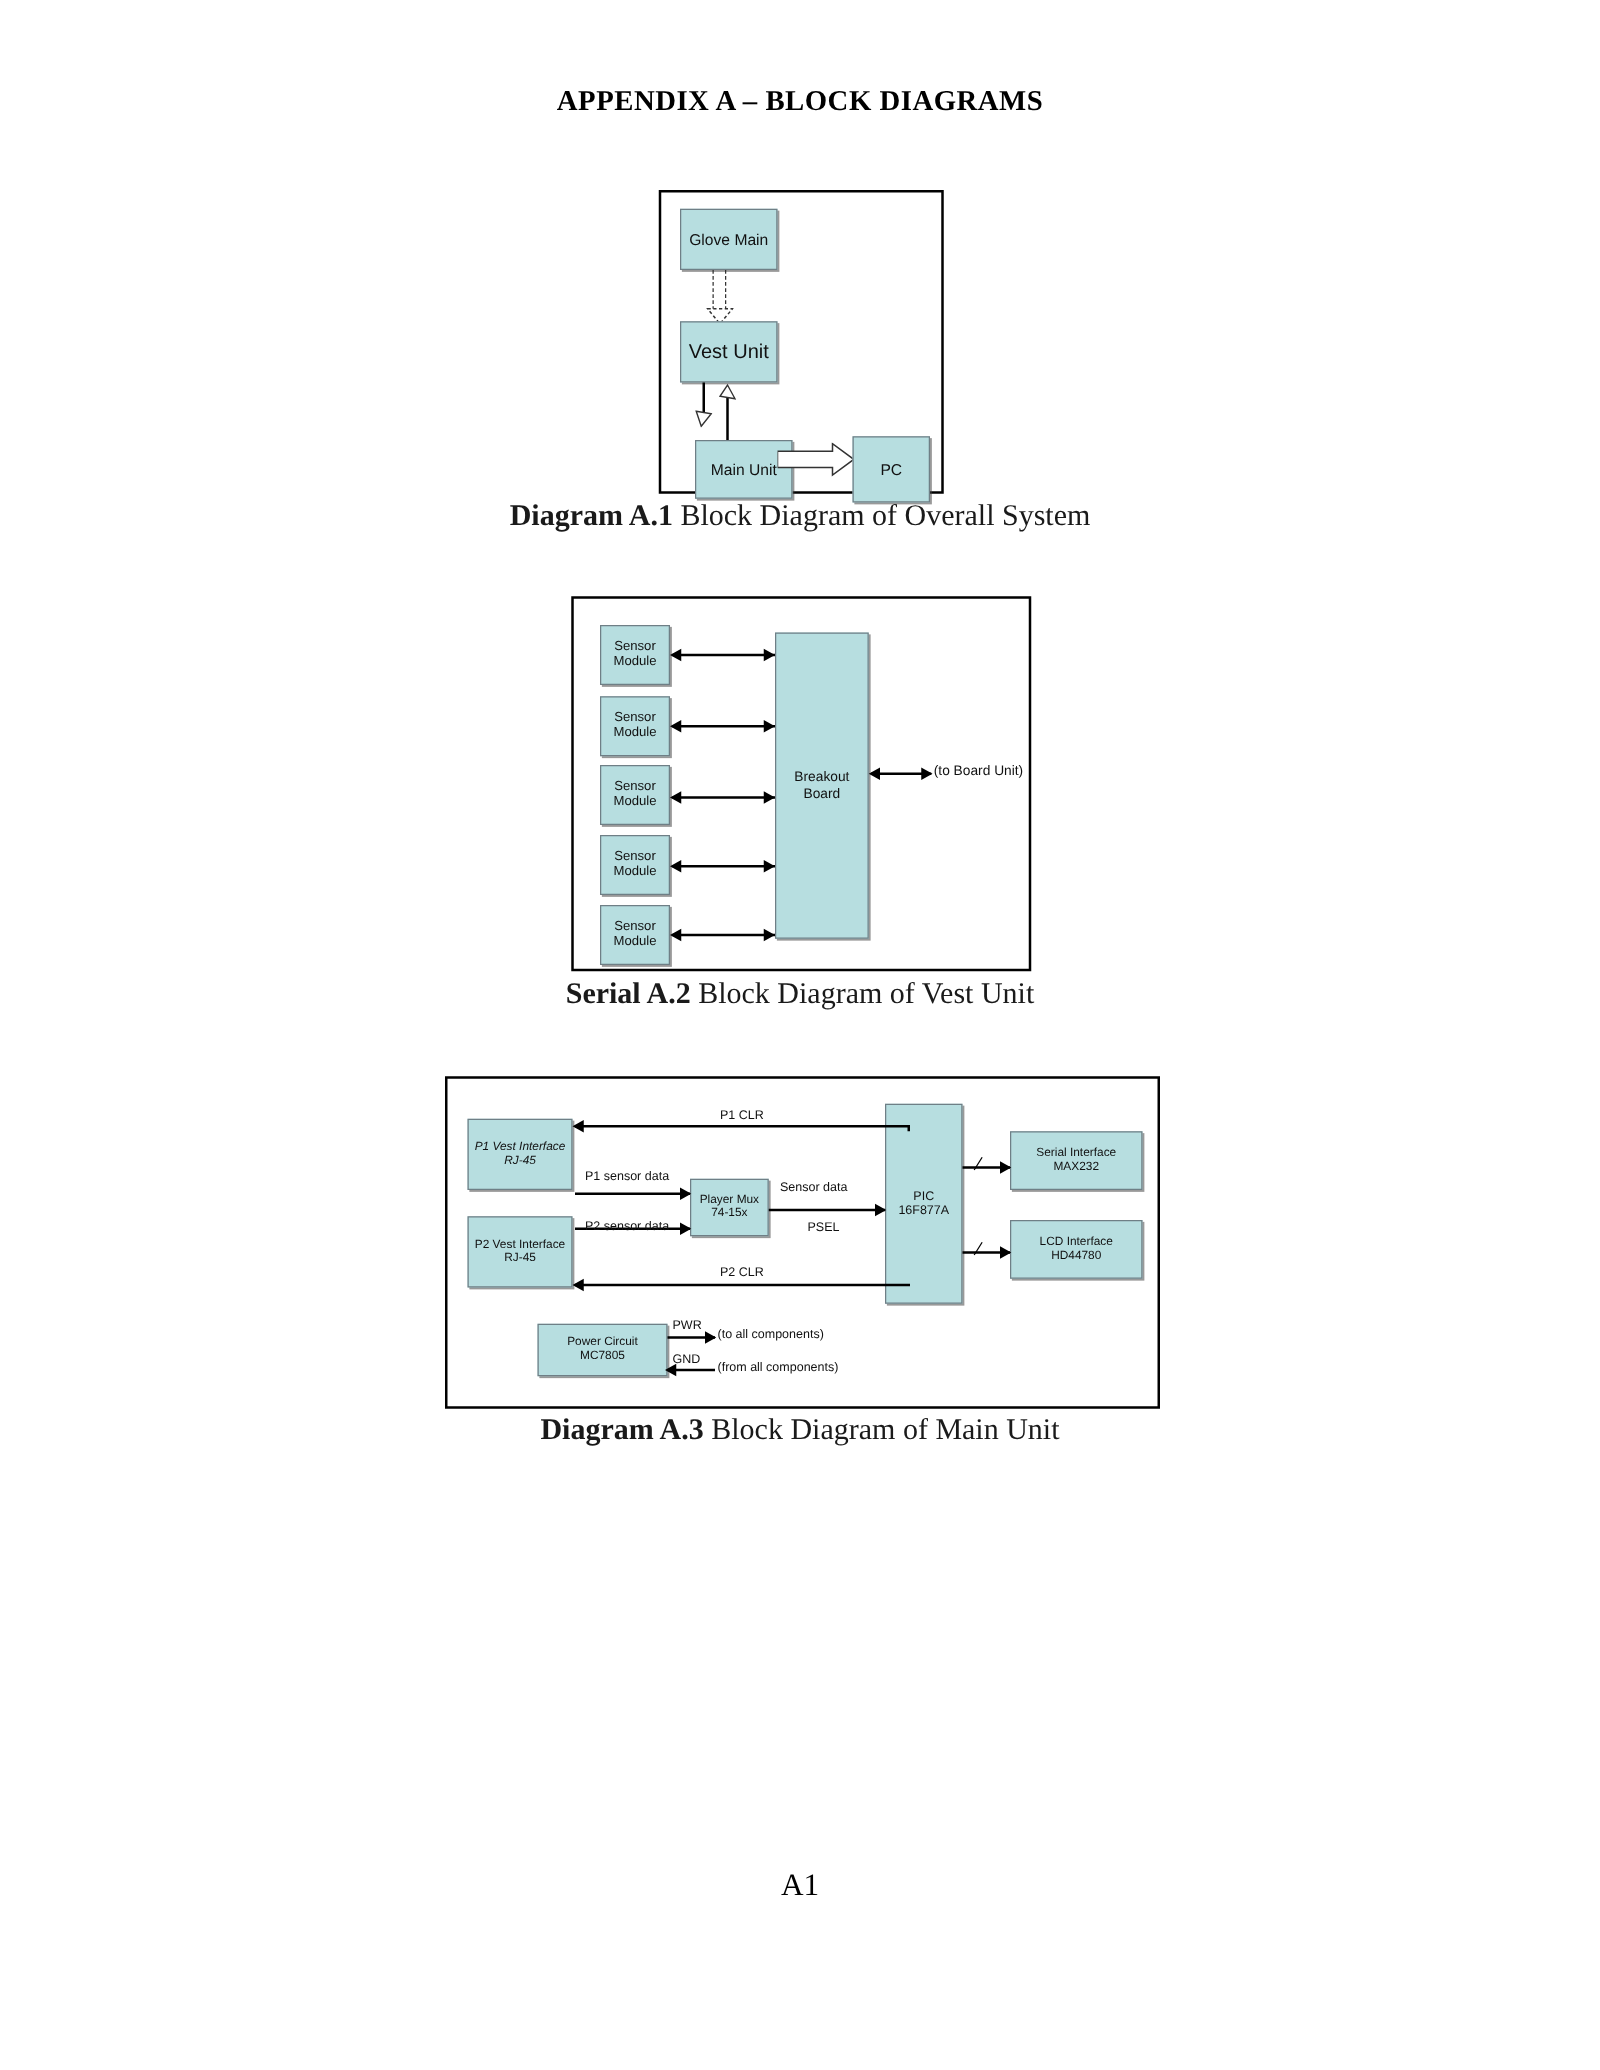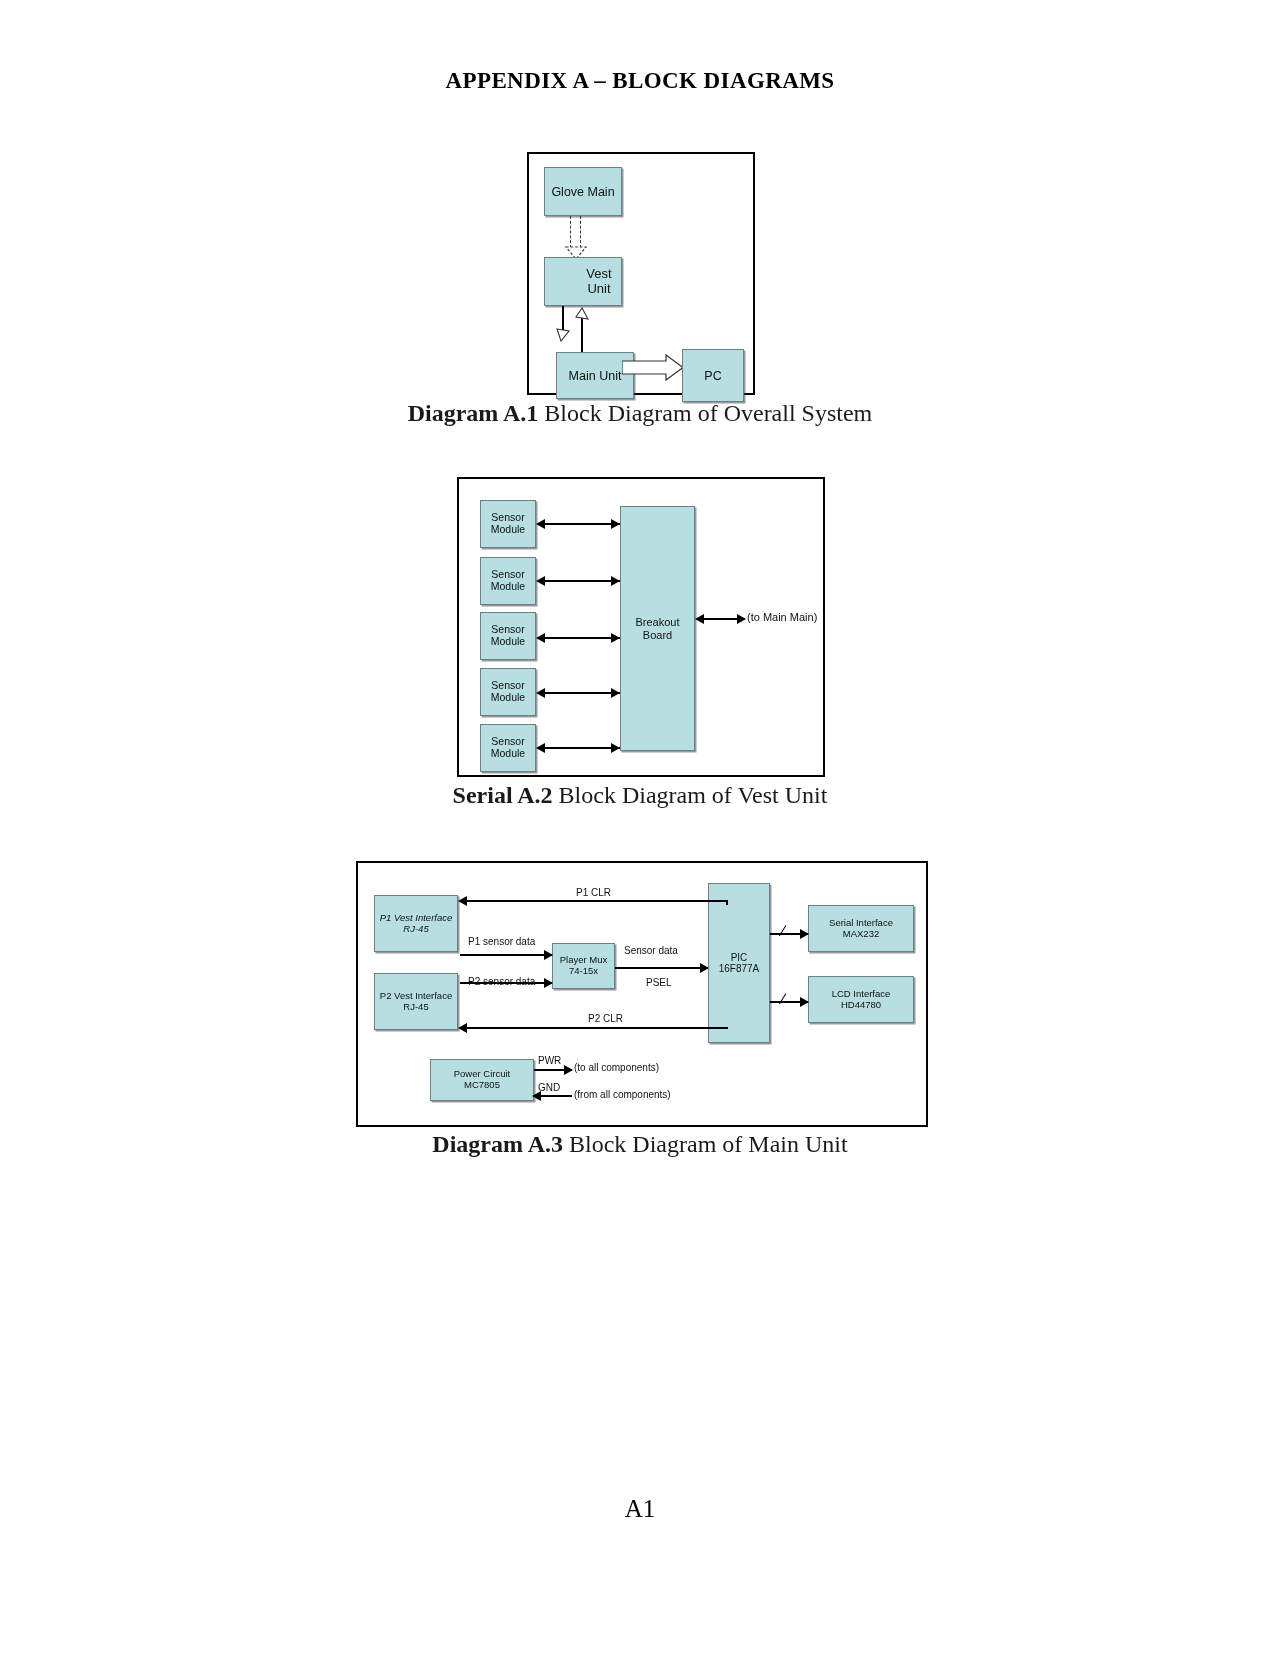--- a/index.html
+++ b/index.html
@@ -126,21 +126,21 @@
   </div>
 
   <div class="dsh-v" style="left:41px; top:62px; height:32px;"></div>
   <div class="dsh-v" style="left:51px; top:62px; height:32px;"></div>
   <div class="ahx" style="left:36px; top:92px;">
     <svg width="22" height="14" viewBox="0 0 22 14">
       <polygon points="1,1 21,1 11,13" fill="#ffffff" stroke="#333333" stroke-width="1.2" stroke-dasharray="2.6 2"></polygon>
     </svg>
   </div>
 
-  <div class="blk" style="left:15px; top:103px; width:78px; height:49px; font-size:13px;padding-left:32px;">
+  <div class="blk" style="left:15px; top:103px; width:78px; height:49px; font-size:16px;">
     <span>Vest Unit</span>
   </div>
 
   <div class="ln ln-v" style="left:33px; top:152px; height:27px;"></div>
   <div class="ahx" style="left:27px; top:174px;">
     <svg width="14" height="14" viewBox="0 0 14 14">
       <polygon points="1,1 13,3 5,13" fill="#ffffff" stroke="#333333" stroke-width="1.1"></polygon>
     </svg>
   </div>
 
@@ -213,21 +213,21 @@
     <span>Sensor
 Module</span>
   </div>
   <div class="ln ln-h" style="left:79px; top:268px; width:82px;"></div>
   <div class="ah ah-l" style="left:77px; top:264px;"></div>
   <div class="ah ah-r" style="left:152px; top:264px;"></div>
 
   <div class="ln ln-h" style="left:238px; top:139px; width:48px;"></div>
   <div class="ah ah-l" style="left:236px; top:135px;"></div>
   <div class="ah ah-r" style="left:278px; top:135px;"></div>
-  <div class="lbl" style="left:288px; top:132px; font-size:11px;">(to Main Main)</div>
+  <div class="lbl" style="left:288px; top:132px; font-size:11px;">(to Board Unit)</div>
 </div>
 
 <div class="caption" style="top:782px;">
   <b>Serial A.2</b><span> Block Diagram of Vest Unit</span>
 </div>
 
 <div class="figure" style="left:356px; top:861px; width:572px; height:266px;">
 
   <div class="blk" style="left:16px; top:32px; width:84px; height:57px; font-size:9.5px; white-space:pre-line;font-style:italic;">
     <span>P1 Vest Interface
@@ -264,21 +264,21 @@
 MC7805</span>
   </div>
 
   <div class="ln ln-h" style="left:102px; top:37px; width:268px;"></div>
   <div class="ln ln-v" style="left:368px; top:37px; height:5px;"></div>
   <div class="ah ah-l" style="left:100px; top:33px;"></div>
   <div class="lbl" style="left:218px; top:24px; font-size:10px;">P1 CLR</div>
 
   <div class="ln ln-h" style="left:102px; top:164px; width:268px;"></div>
   <div class="ah ah-l" style="left:100px; top:160px;"></div>
-  <div class="lbl" style="left:218px; top:150px; font-size:10px;margin-left:12px;">P2 CLR</div>
+  <div class="lbl" style="left:218px; top:150px; font-size:10px;">P2 CLR</div>
 
   <div class="ln ln-h" style="left:102px; top:91px; width:92px;"></div>
   <div class="ah ah-r" style="left:186px; top:87px;"></div>
   <div class="lbl" style="left:110px; top:73px; font-size:10px;">P1 sensor data</div>
 
   <div class="ln ln-h" style="left:102px; top:119px; width:92px;"></div>
   <div class="ah ah-r" style="left:186px; top:115px;"></div>
   <div class="lbl" style="left:110px; top:113px; font-size:10px;">P2 sensor data</div>
 
   <div class="ln ln-h" style="left:257px; top:104px; width:93px;"></div>

